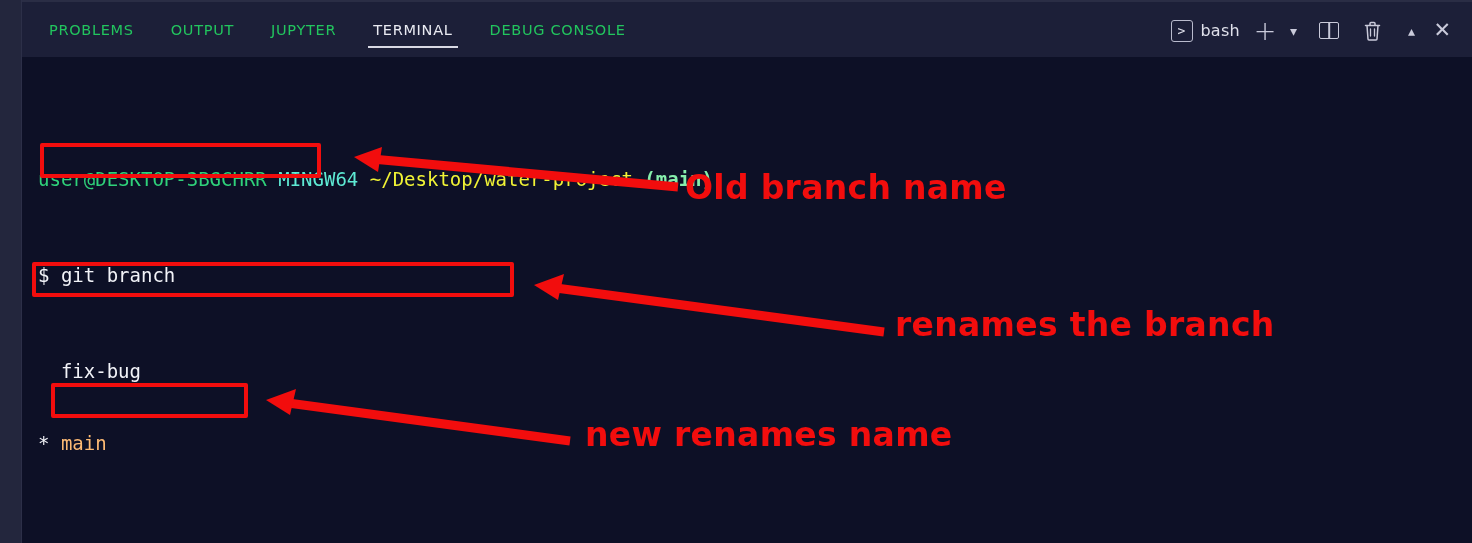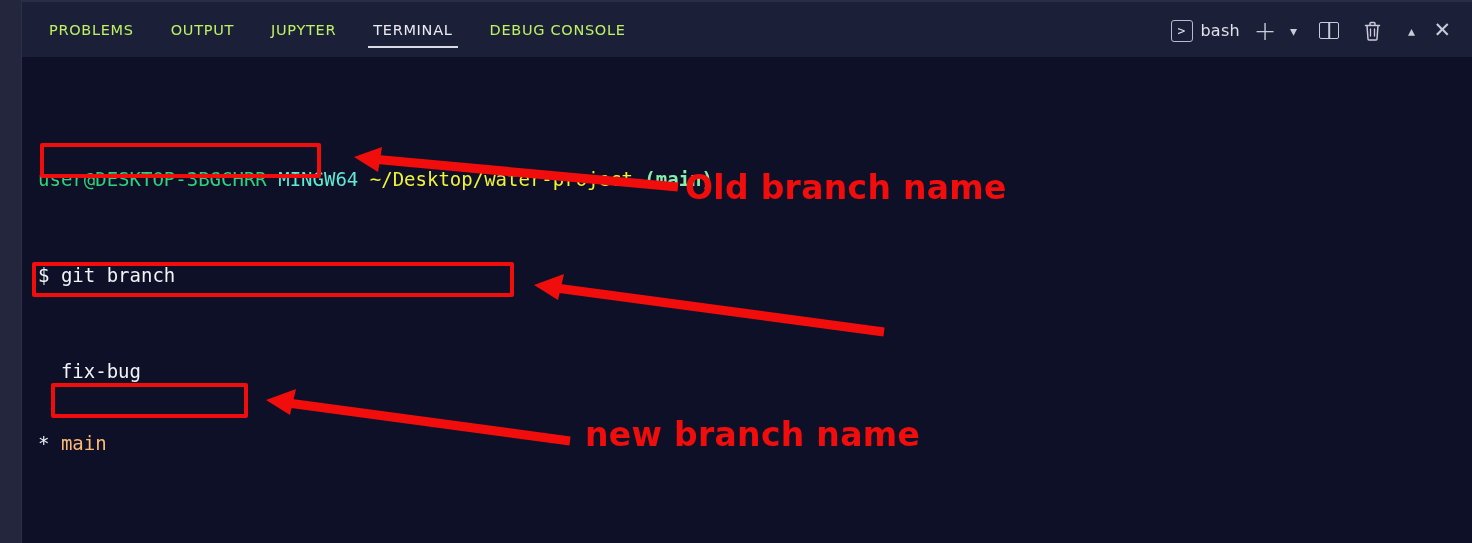--- a/index.html
+++ b/index.html
@@ -49,21 +49,21 @@
 
   .tab {
     position: relative;
     height: 57px;
     display: flex;
     align-items: center;
     padding: 0 13px;
     margin-right: 11px;
     font-size: 14.5px;
     letter-spacing: 0.7px;
-    color: #bef264;
+    color: #22c55e;
     cursor: pointer;
     user-select: none;
     white-space: nowrap;
   }
   .tab.active { color: #e9eaf2; }
   .tab.active::after {
     content: "";
     position: absolute;
     left: 8px; right: 8px;
     bottom: 10px;
@@ -300,17 +300,18 @@
       </g>
 
       <g>
         <path d="M570 441 L288 403" stroke="#f20d0d" stroke-width="9" stroke-linecap="butt" fill="none"></path>
         <path d="M266 400 L296 389 L290 415 Z" fill="#f20d0d"></path>
       </g>
     </svg>
 
     <div class="anno-label" style="left:685px; top:168px;">Old branch name</div>
 
-
-    <div class="anno-label" style="left:585px; top:415px;">new branch name</div>
+    <div class="anno-label" style="left:895px; top:305px;">renames the branch</div>
+
+    <div class="anno-label" style="left:585px; top:415px;">new renames name</div>
   </div>
 
 </div>
 
 </body></html>

